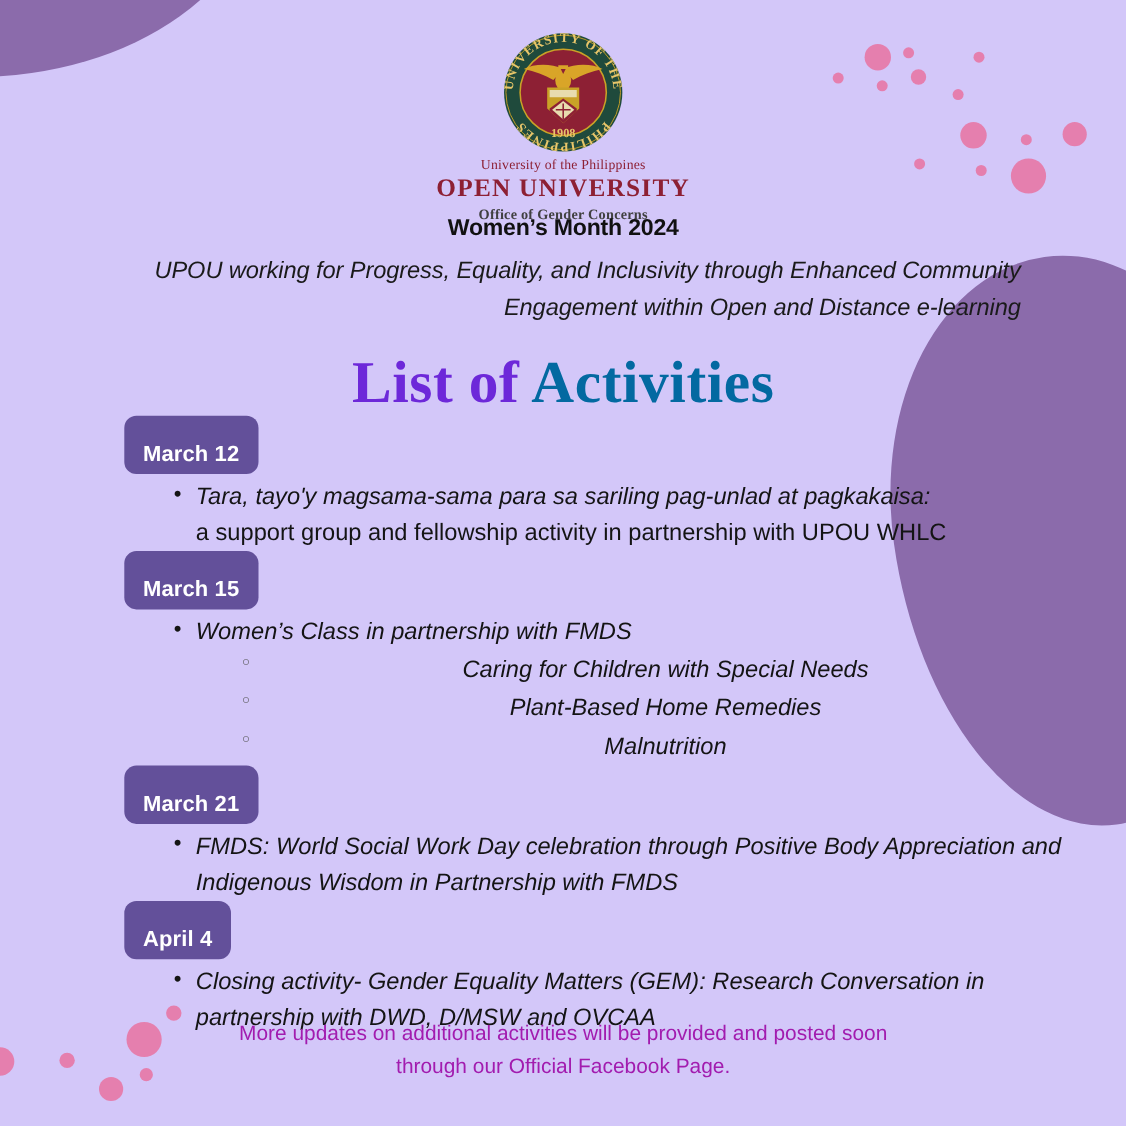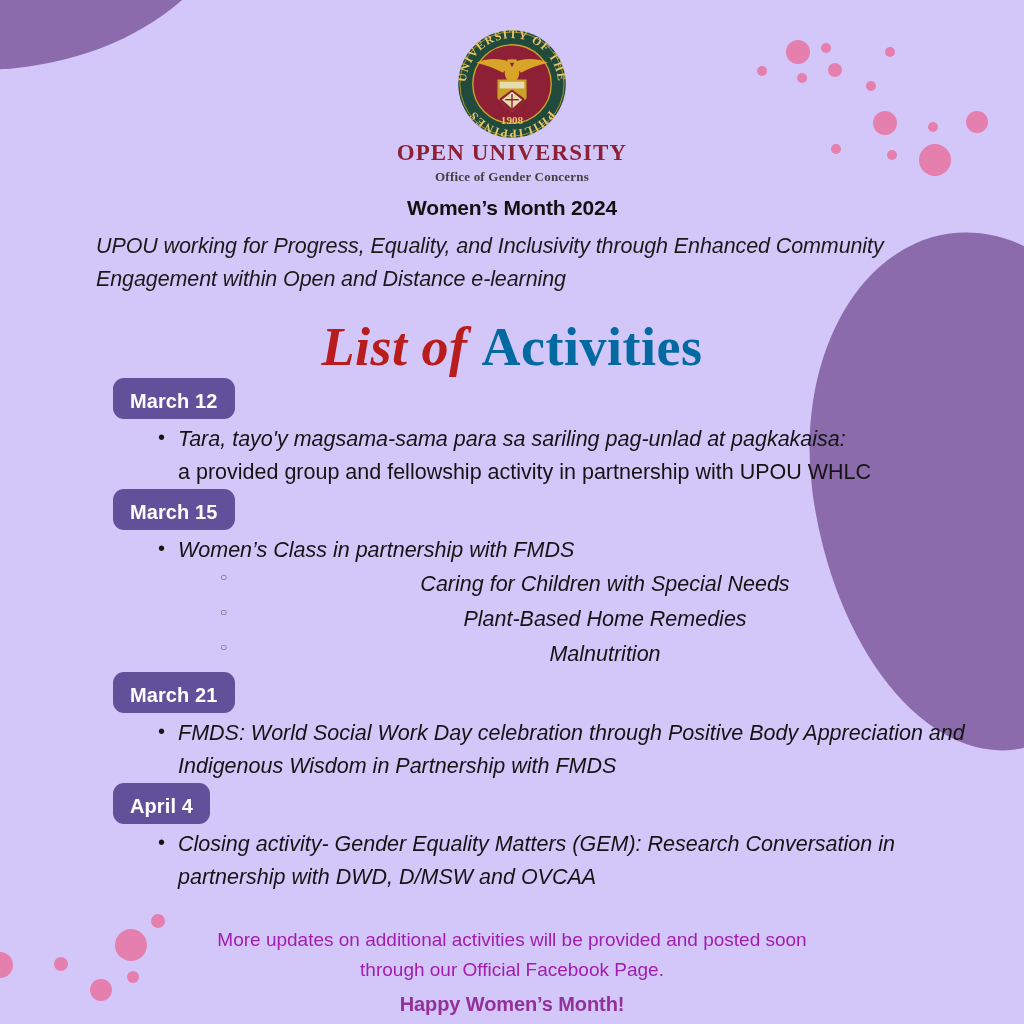--- a/index.html
+++ b/index.html
@@ -90,54 +90,54 @@
     text-align: center;
     font-size: 21px;
     font-weight: bold;
     color: #111111;
     letter-spacing: -0.2px;
   }
   .tagline {
     position: absolute;
     left: 96px; right: 96px;
     top: 230px;
-    text-align: left;
+    text-align: right;
     font-size: 21.5px;
     font-style: italic;
     color: #1a1a1a;
     line-height: 1.55;
     letter-spacing: -0.1px;
   }
   .list-title {
     position: absolute;
     left: 0; right: 0;
     top: 316px;
     text-align: center;
     font-family: "Liberation Serif", serif;
     font-size: 54px;
     font-weight: bold;
     letter-spacing: .5px;
   }
-  .list-title .t-dark { color: #b91c1c; font-style: italic; }
+  .list-title .t-dark { color: #6d28d9; }
   .list-title .t-purple { color: #0369a1; }
 
   
   .activities {
     position: absolute;
     left: 0; right: 0;
     top: 378px;
   }
   .act-block { position: relative; }
   .badge {
     display: inline-block;
     background: #63509a;
     color: #ffffff;
     font-size: 20px;
     font-weight: bold;
-    padding: 13px 17px 8px 17px;
+    padding: 25px 17px 8px 17px;
     border-radius: 11px;
     margin-left: 113px;
     letter-spacing: .1px;
     line-height: 1;
   }
   ul.bullets {
     list-style: none;
     margin: 4px 0 0 0;
     padding: 0;
   }
@@ -257,47 +257,47 @@
       <path d="M100 70 l-4 -8 h8 Z" fill="#8d2034"></path>
 
       <path d="M74 92 h52 v34 l-26 24 l-26 -24 Z" fill="#c9a227"></path>
       <path d="M78 96 h44 v12 h-44 Z" fill="#e8dcae"></path>
       <path d="M100 110 l22 16 v4 l-22 20 l-22 -20 v-4 Z" fill="#8d2034"></path>
       <path d="M100 114 l18 14 l-18 16 l-18 -16 Z" fill="#e8dcae"></path>
       <path d="M100 118 v26" stroke="#8d2034" stroke-width="2.5" fill="none"></path>
       <path d="M88 128 h24" stroke="#8d2034" stroke-width="2.5" fill="none"></path>
       <text x="100" y="172" font-family="Liberation Serif, serif" font-size="20" font-weight="bold" fill="#e8c66a" text-anchor="middle">1908</text>
     </svg>
+    <div class="logo-line1">University of the Philippines</div>
     <div class="logo-line2">OPEN UNIVERSITY</div>
     <div class="logo-line3">Office of Gender Concerns</div>
   </div>
 
   <div class="wm-title">Women’s Month 2024</div>
   <div class="tagline">UPOU working for Progress, Equality, and Inclusivity through Enhanced Community Engagement within Open and Distance e-learning</div>
   <div class="list-title">
     <span class="t-dark">List of </span><span class="t-purple">Activities</span>
   </div>
 
   <div class="activities" id="activities-root">
       <div class="act-block"><div class="badge">March 12</div><ul class="bullets">
-          <li><span class="b-main">Tara, tayo'y magsama-sama para sa sariling pag-unlad at pagkakaisa:</span><span class="b-cont">a provided group and fellowship activity in partnership with UPOU WHLC</span></li>
+          <li><span class="b-main">Tara, tayo'y magsama-sama para sa sariling pag-unlad at pagkakaisa:</span><span class="b-cont">a support group and fellowship activity in partnership with UPOU WHLC</span></li>
         </ul></div>
       <div class="act-block"><div class="badge">March 15</div><ul class="bullets">
           <li><span class="b-main">Women’s Class in partnership with FMDS</span><ul class="subbullets">
               <li>Caring for Children with Special Needs</li>
               <li>Plant-Based Home Remedies</li>
               <li>Malnutrition</li>
             </ul></li>
         </ul></div>
       <div class="act-block"><div class="badge">March 21</div><ul class="bullets">
           <li><span class="b-main">FMDS: World Social Work Day celebration through Positive Body Appreciation and Indigenous Wisdom in Partnership with FMDS</span></li>
         </ul></div>
       <div class="act-block"><div class="badge">April 4</div><ul class="bullets">
           <li><span class="b-main">Closing activity- Gender Equality Matters (GEM): Research Conversation in partnership with DWD, D/MSW and OVCAA</span></li>
         </ul></div>
     </div>
 
   <div class="footer">
     <div class="footer-note">More updates on additional activities will be provided and posted soon through our Official Facebook Page.</div>
-    <div class="footer-greet">Happy Women’s Month!</div>
   </div>
 
 </div>
 
 </body></html>

